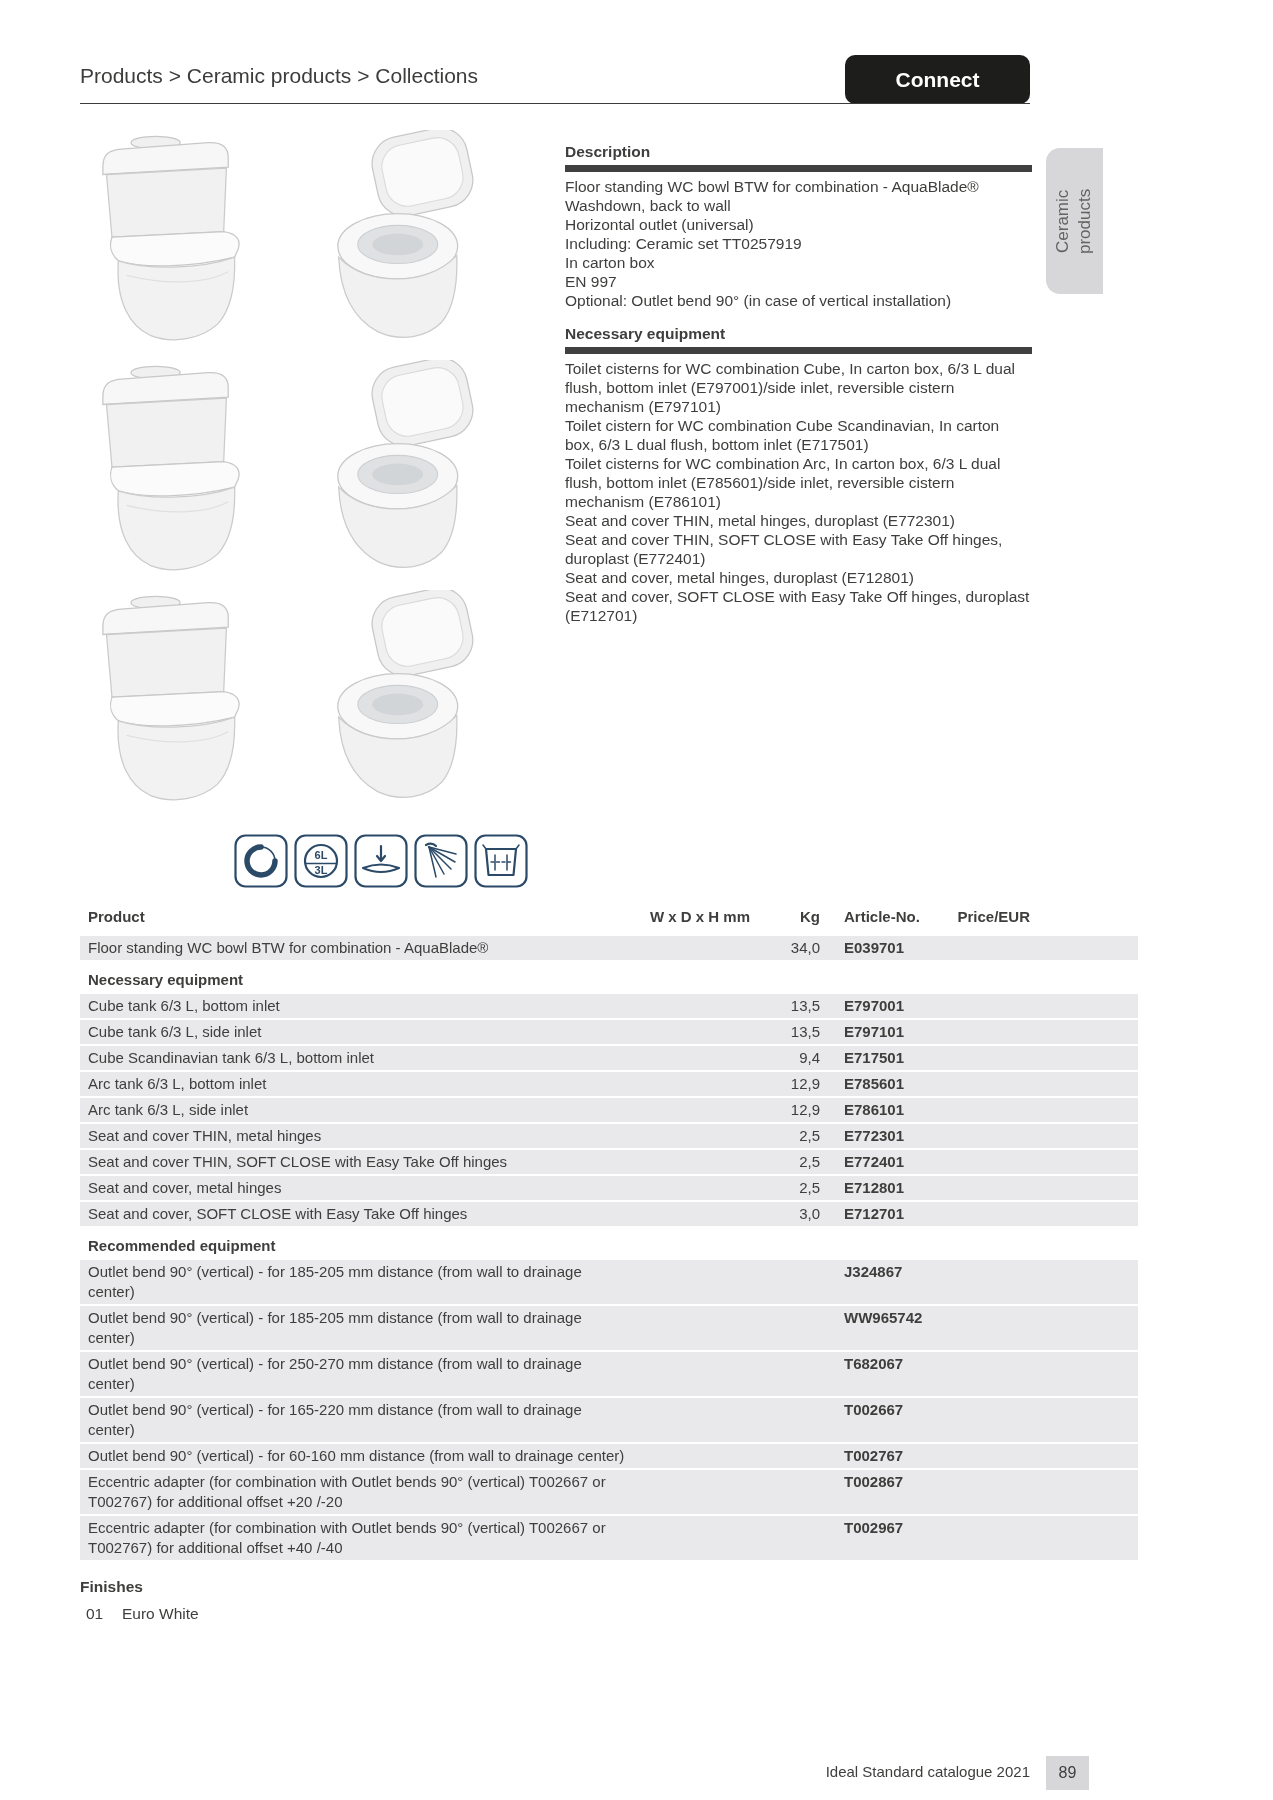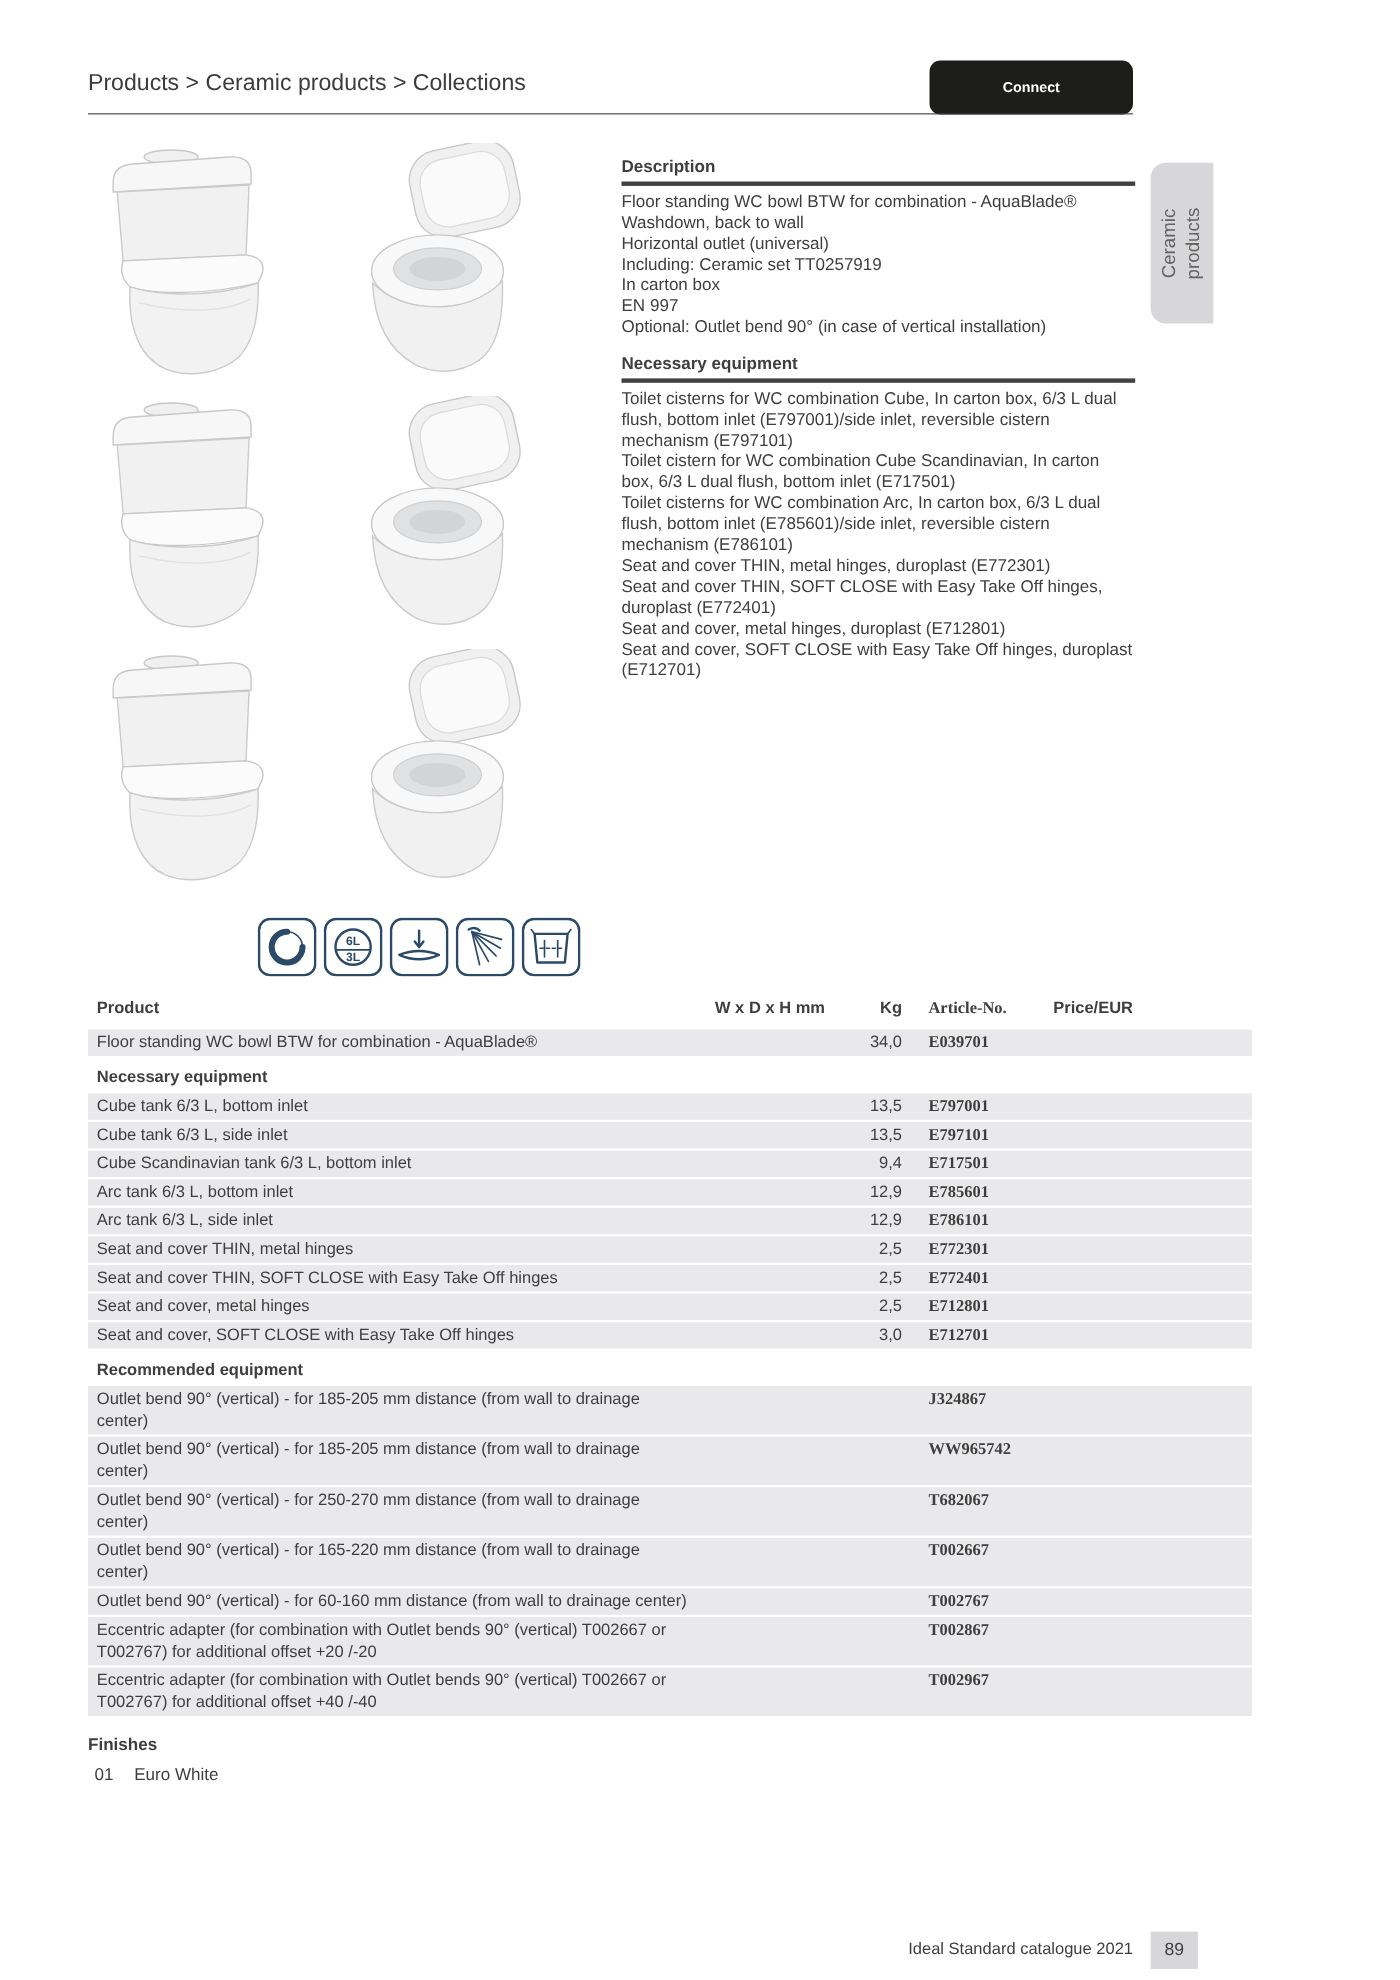--- a/index.html
+++ b/index.html
@@ -4,21 +4,21 @@
 <style>
   * { margin:0; padding:0; box-sizing:border-box; }
   html,body { background:#fff; }
   body { font-family:"Liberation Sans", sans-serif; color:#3e3e3d; }
   .page { position:relative; width:1273px; height:1800px; background:#fff; overflow:hidden; }
 
   
   .breadcrumb { position:absolute; left:80px; top:64px; font-size:21px; color:#3c3c3b; }
   .header-rule { position:absolute; left:80px; top:103px; width:950px; border-top:1px solid #3c3c3b; }
   .connect-badge { position:absolute; left:845px; top:55px; width:185px; height:49px; background:#1d1d1b;
-    border-radius:10px; color:#fff; font-size:13px; font-weight:bold; display:flex; align-items:center; justify-content:center; }
+    border-radius:10px; color:#fff; font-size:21px; font-weight:bold; display:flex; align-items:center; justify-content:center; }
 
   
   .side-tab { position:absolute; left:1046px; top:148px; width:57px; height:146px; background:#d7d7d9;
     border-radius:14px 0 0 14px; display:flex; align-items:center; justify-content:center; }
   .side-tab .vtext { writing-mode:vertical-rl; transform:rotate(180deg); height:118px; font-size:17px;
     color:#636362; line-height:1.3; text-align:center; }
 
   
   .images { position:absolute; left:78px; top:126px; }
   .img-grid { display:grid; grid-template-columns:206px 206px; grid-auto-rows:226px; column-gap:18px; row-gap:4px; }
@@ -30,32 +30,32 @@
   .icon { width:54px; height:54px; }
   .icon .frame { fill:#fff; stroke:#2b4a68; stroke-width:2.2; }
   .icon .st { fill:none; stroke:#2b4a68; stroke-width:2.2; stroke-linecap:round; stroke-linejoin:round; }
   .icon .thin { stroke-width:1.5; }
   .icon .thick { stroke-width:5.5; }
   .icon .dash { stroke-dasharray:3 2.5; }
   .icon .itext { fill:#2b4a68; font-size:11px; font-weight:bold; text-anchor:middle; font-family:"Liberation Sans",sans-serif; }
 
   
   .rightcol { position:absolute; left:565px; top:142px; width:467px; font-size:15.5px; line-height:19px; color:#3e3e3d; }
-  .sec-title { font-weight:bold; padding-bottom:4px; border-bottom:4px solid #404040; margin-bottom:5px; }
+  .sec-title { font-weight:bold; padding-bottom:4px; border-bottom:7px solid #404040; margin-bottom:5px; }
   .block + .block { margin-top:14px; }
 
   
   .main-col { position:absolute; left:80px; top:905px; width:1058px; font-size:15px; color:#3e3e3d; }
   .thead { display:flex; font-weight:bold; padding-bottom:7px; }
   .trow { display:flex; background:#e9e9eb; margin-bottom:2px; }
   .trow > div, .thead > div { line-height:20px; padding-top:2px; padding-bottom:2px; }
   .c-prod  { flex:0 0 558px; padding-left:8px; padding-right:12px; }
   .c-dims  { flex:0 0 112px; text-align:right; }
   .c-kg    { flex:0 0 70px;  text-align:right; }
-  .c-art   { flex:0 0 112px; padding-left:24px;font-family:Liberation Serif, serif; }
+  .c-art   { flex:0 0 112px; padding-left:24px; }
   .c-price { flex:0 0 98px; }
   .thead .c-price { text-align:right; }
   .trow .c-art { font-weight:bold; }
   .tsection { font-weight:bold; padding:9px 0 6px 8px; }
 
   
   .finishes { margin-top:18px; font-size:15.5px; }
   .finishes-title { font-weight:bold; margin-bottom:9px; padding-left:0; }
   .finish-row { display:flex; }
   .finish-code { width:42px; padding-left:6px; }

